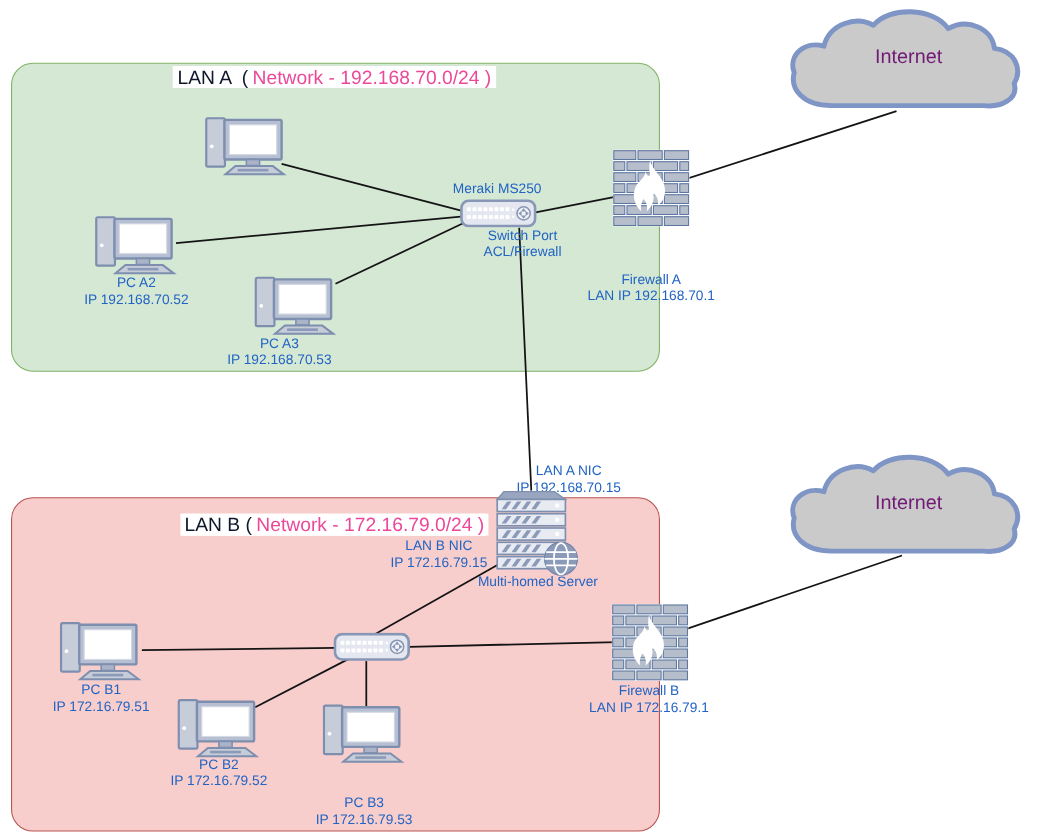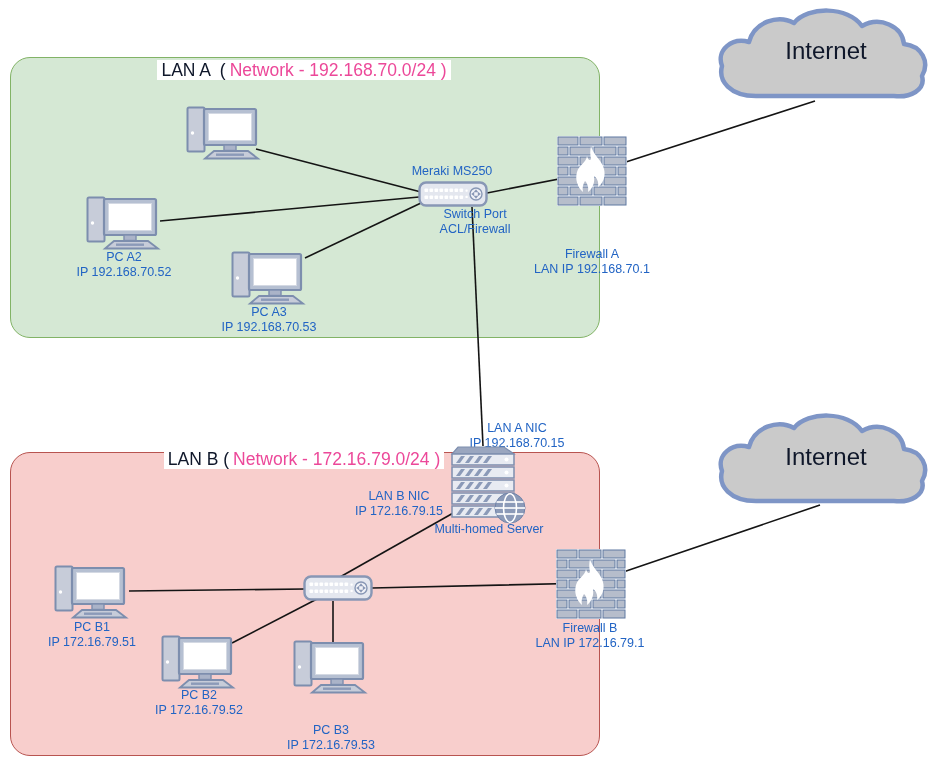--- a/index.html
+++ b/index.html
@@ -8,22 +8,22 @@
   .lan-box{position:absolute;border-radius:20px;border:1.6px solid;}
   .lan-a{left:10px;top:57px;width:588px;height:279px;background:#d5e8d4;border-color:#82b366;}
   .lan-b{left:10px;top:452px;width:588px;height:302px;background:#f8cecc;border-color:#b85450;}
   .lan-title{position:absolute;width:588px;text-align:center;font-size:17.5px;line-height:22px;}
   .lan-title span{white-space:pre;background:#ffffff;padding:0 2px;}
   .t-black{color:#0f172a;}
   .t-blue{color:#ec4899;}
   .wires,.ic{position:absolute;}
   .lbl{position:absolute;text-align:center;font-size:12.5px;line-height:14.5px;
        color:#2264c4;white-space:nowrap;}
-  .cloud-text{position:absolute;width:224px;text-align:center;font-size:24px;
-              color:#0f172a;line-height:22px;}
+  .cloud-text{position:absolute;width:224px;text-align:center;font-size:18px;
+              color:#701a75;line-height:22px;}
 </style>
 </head>
 <body>
 
 <div class="canvas">
 
   <svg width="0" height="0" style="position:absolute" aria-hidden="true">
     <defs>
       <symbol id="sym-pc" viewBox="0 0 76 54">
         <rect x="1.5" y="1.5" width="17" height="44" rx="1.5" fill="#c7ccd9" stroke="#7d8eae" stroke-width="2"></rect>
@@ -163,21 +163,21 @@
       <line x1="129" y1="591" x2="305" y2="589"></line>
       <line x1="232" y1="643" x2="317" y2="599"></line>
       <line x1="333" y1="643" x2="333" y2="601"></line>
       <polyline points="372,588 591,583 820,505"></polyline>
     </g>
   </svg>
 
   <div class="lan-title" style="left:10px;top:59px;">
     <span><span class="t-black">LAN A  (</span><span class="t-blue">Network - 192.168.70.0/24 )</span></span>
   </div>
-  <div class="lan-title" style="left:10px;top:448px;text-align:center;">
+  <div class="lan-title" style="left:10px;top:466px;text-align:center;">
     <span><span class="t-black">LAN B (</span><span class="t-blue">Network - 172.16.79.0/24 )</span></span>
   </div>
 
   <svg class="ic" style="left:714px;top:6px;" width="224" height="96">
       <use href="#sym-cloud"></use>
     </svg>
   <div class="cloud-text" style="left:714px;top:40px;">Internet</div>
 
   <svg class="ic" style="left:714px;top:411px;" width="224" height="96">
       <use href="#sym-cloud"></use>
@@ -192,21 +192,21 @@
       <use href="#sym-pc"></use>
     </svg>
   <div class="lbl" style="left:52px;top:250px;width:144px;">
     <div>PC A2</div>
     <div>IP 192.168.70.52</div>
   </div>
 
   <svg class="ic" style="left:231px;top:251px;" width="76" height="54">
       <use href="#sym-pc"></use>
     </svg>
-  <div class="lbl" style="left:197px;top:305px;width:144px;">
+  <div class="lbl" style="left:182px;top:305px;width:144px;">
     <div>PC A3</div>
     <div>IP 192.168.70.53</div>
   </div>
 
   <div class="lbl" style="left:380px;top:164px;width:144px;">
     <div>Meraki MS250</div>
   </div>
   <svg class="ic" style="left:418px;top:181px;" width="70" height="26">
       <use href="#sym-switch"></use>
     </svg>

